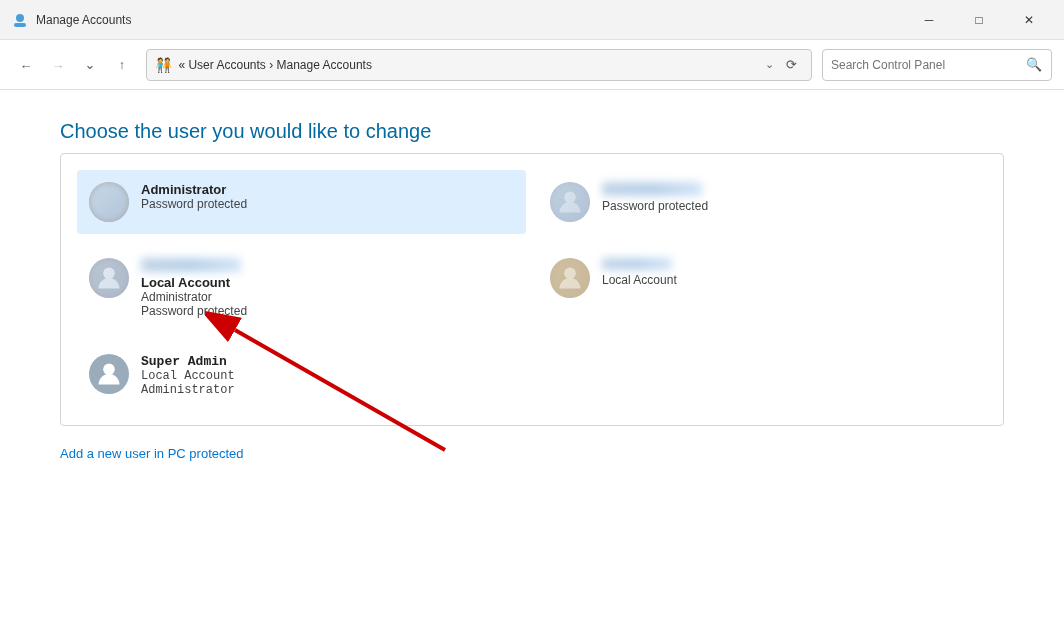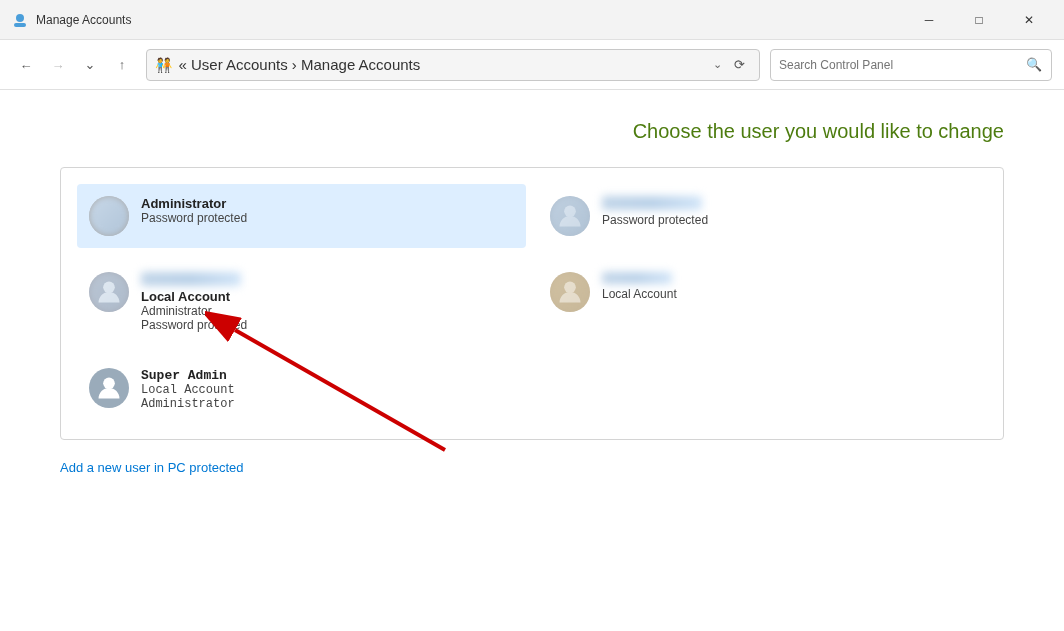--- a/index.html
+++ b/index.html
@@ -89,38 +89,38 @@
       padding: 4px 8px;
       margin: 0 6px;
       height: 32px;
       gap: 6px;
     }
     .address-icon {
       color: #0078d4;
       font-size: 14px;
     }
     .address-path {
-      font-size: 15px;
+      font-size: 12px;
       color: #333;
       flex: 1;
     }
     .address-chevron {
       color: #666;
       font-size: 11px;
       cursor: pointer;
     }
     .address-refresh {
       color: #555;
       font-size: 13px;
       cursor: pointer;
       padding: 2px 6px;
     }
 
     .search-bar {
-      width: 282px;
+      width: 230px;
       height: 32px;
       border: 1px solid #c8c8c8;
       border-radius: 4px;
       display: flex;
       align-items: center;
       background: white;
       padding: 0 8px;
       gap: 6px;
     }
     .search-input {
@@ -139,24 +139,23 @@
     
     .main-content {
       flex: 1;
       background: white;
       padding: 30px 60px;
       overflow-y: auto;
     }
 
     .page-title {
       font-size: 20px;
-      color: #4d7c0f;
+      color: #0369a1;
       font-weight: 400;
-      margin-bottom: 24px;
-      text-align: right;
+      margin-bottom: 10px;
     }
 
     .accounts-container {
       border: 1px solid #d4d4d4;
       border-radius: 4px;
       padding: 16px;
       background: #fff;
     }
 
     .accounts-grid {

